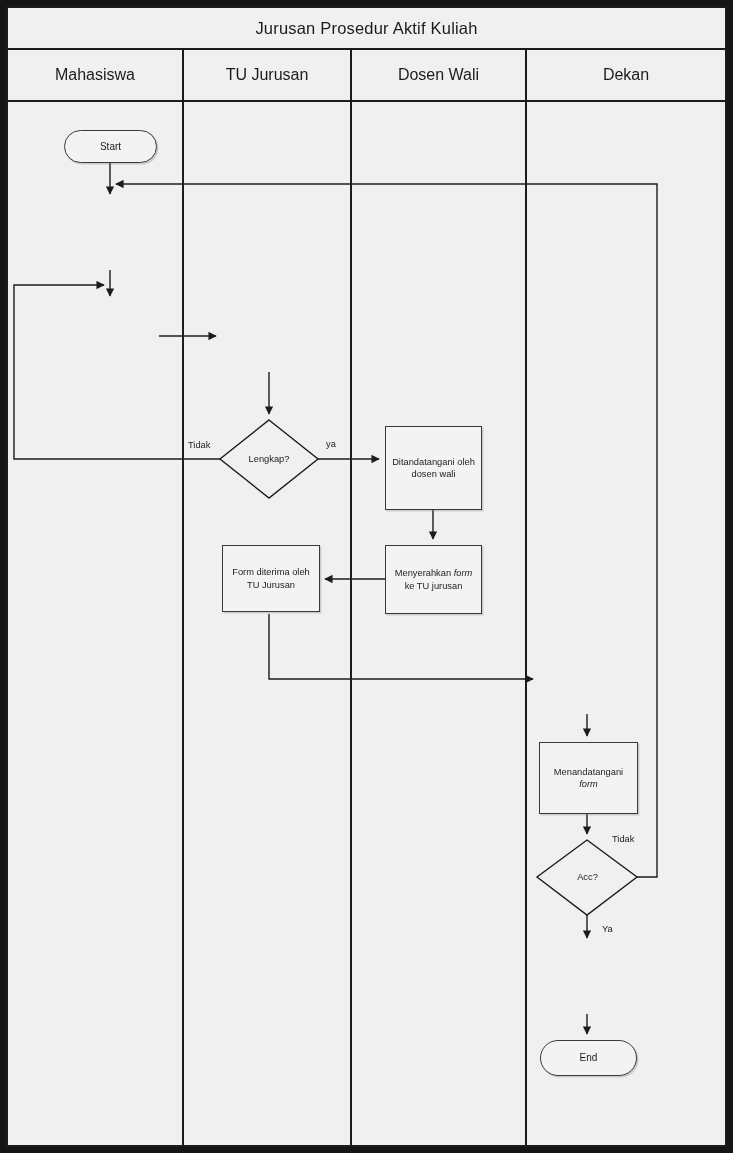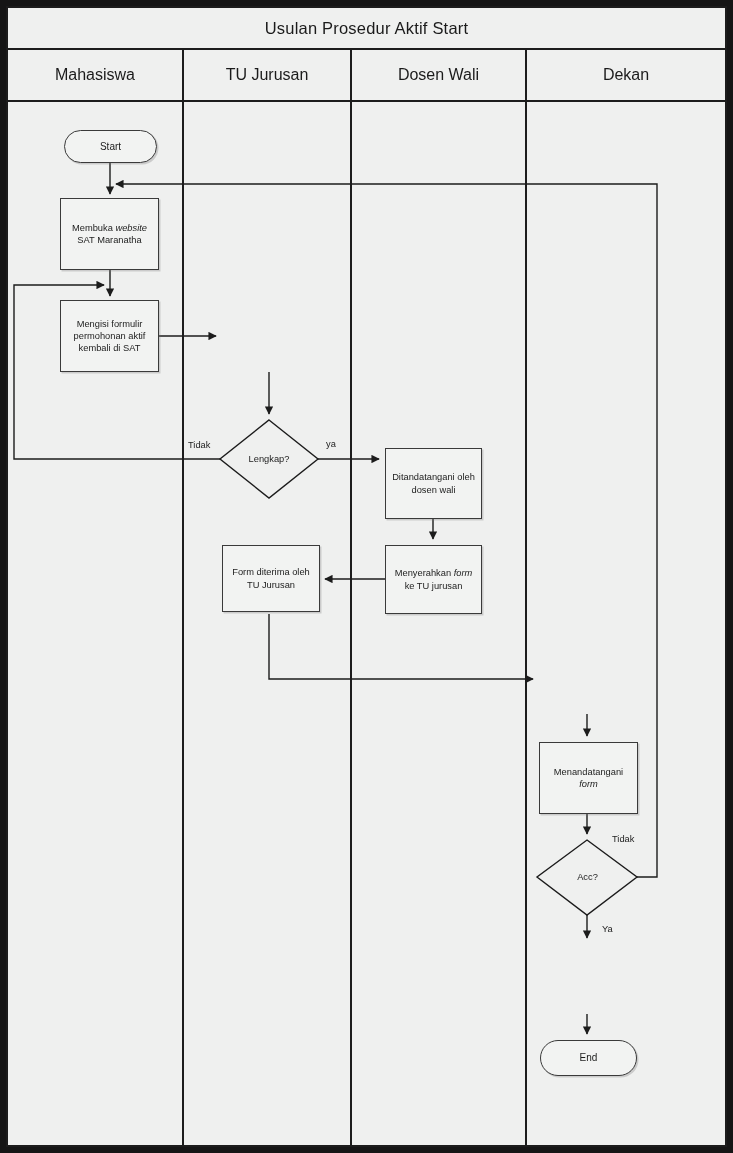--- a/index.html
+++ b/index.html
@@ -116,21 +116,21 @@
     white-space: nowrap;
   }
 </style>
 </head>
 <body>
 
 <div id="page">
   <div id="frame">
 
     <div id="title-band">
-      <span class="title-text">Usulan Prosedur Aktif Start</span>
+      <span class="title-text">Jurusan Prosedur Aktif Kuliah</span>
     </div>
 
     <div id="lane-head-band">
       <div class="lane-head" style="left:0px; width:174px;">
         <span>Mahasiswa</span>
       </div>
       <div class="lane-head" style="left:176px; width:166px;">
         <span>TU Jurusan</span>
       </div>
       <div class="lane-head" style="left:344px; width:173px;">
@@ -184,34 +184,28 @@
       <g fill="none" stroke="#1c1c1c" stroke-width="1.4">
         <polygon points="261,412 310,451 261,490 212,451"></polygon>
         <polygon points="579,832 629,869 579,907 529,869"></polygon>
       </g>
     </svg>
 
     <div class="node terminator" style="left:56px; top:106px; width:93px; height:33px;margin-top:16px;">
       <span class="inner">Start</span>
     </div>
 
-    <div class="node process" style="left:52px; top:190px; width:99px; height:72px;">
-      <span class="inner">Membuka <em>website</em><br>SAT Maranatha</span>
-    </div>
-
-    <div class="node process" style="left:52px; top:292px; width:99px; height:72px;">
-      <span class="inner">Mengisi formulir<br>permohonan aktif<br>kembali di SAT</span>
-    </div>
+
 
 
     <div class="decision-label" style="left:212px; top:440px; width:98px; height:22px;">
       <span>Lengkap?</span>
     </div>
 
-    <div class="node process" style="left:377px; top:418px; width:97px; height:71px;margin-top:22px;">
+    <div class="node process" style="left:377px; top:418px; width:97px; height:84px;">
       <span class="inner">Ditandatangani oleh<br>dosen wali</span>
     </div>
 
     <div class="node process" style="left:377px; top:537px; width:97px; height:69px;text-align:center;">
       <span class="inner">Menyerahkan <em>form</em><br>ke TU jurusan</span>
     </div>
 
     <div class="node process" style="left:214px; top:537px; width:98px; height:67px;">
       <span class="inner">Form diterima oleh<br>TU Jurusan</span>
     </div>

